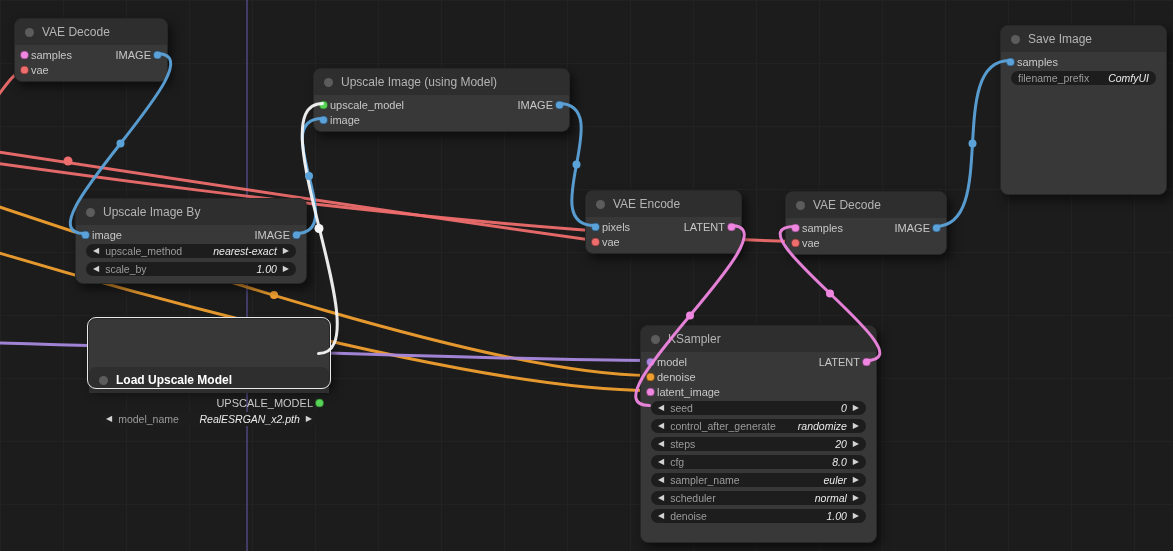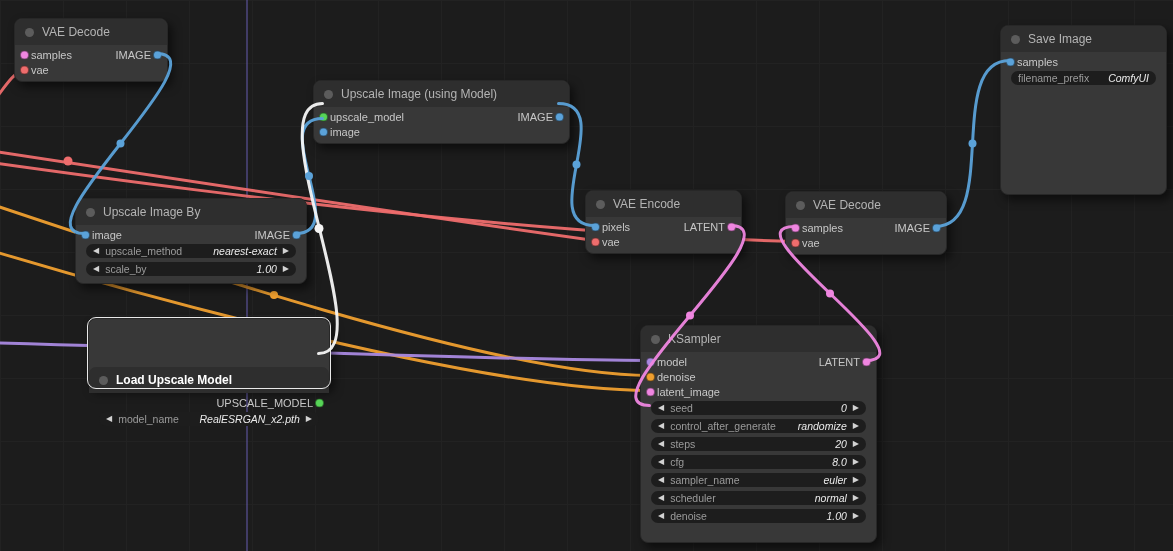--- a/index.html
+++ b/index.html
@@ -32,21 +32,21 @@
   .dot.in{left:5px;}
   .dot.out{right:5px;}
   .widget{height:14px;margin:2px 10px 4px;background:#1d1d1d;border-radius:7px;
         display:flex;align-items:center;gap:6px;padding:0 7px;font-size:10.5px;white-space:nowrap;overflow:hidden;}
   .widget .arrow{color:#d2d2d2;font-size:8px;line-height:1;flex:none;}
   .widget .wlabel{color:#9b9b9b;}
   .widget .wvalue{margin-left:auto;color:#eaeaea;font-style:italic;}
 
   
   #n-vae-decode-1{left:14px;top:18px;width:152px;height:62px;}
-  #n-upscale-model{left:313px;top:80px;width:255px;height:62px;}
+  #n-upscale-model{left:313px;top:68px;width:255px;height:62px;}
   #n-save-image{left:1000px;top:25px;width:165px;height:168px;}
   #n-upscale-by{left:75px;top:198px;width:230px;height:84px;}
   #n-vae-encode{left:585px;top:190px;width:155px;height:62px;}
   #n-vae-decode-2{left:785px;top:191px;width:160px;height:62px;}
   #n-load-upscale{left:88px;top:318px;width:240px;height:68px;}
   #n-ksampler{left:640px;top:325px;width:235px;height:216px;}
 </style>
 </head>
 <body>
 

